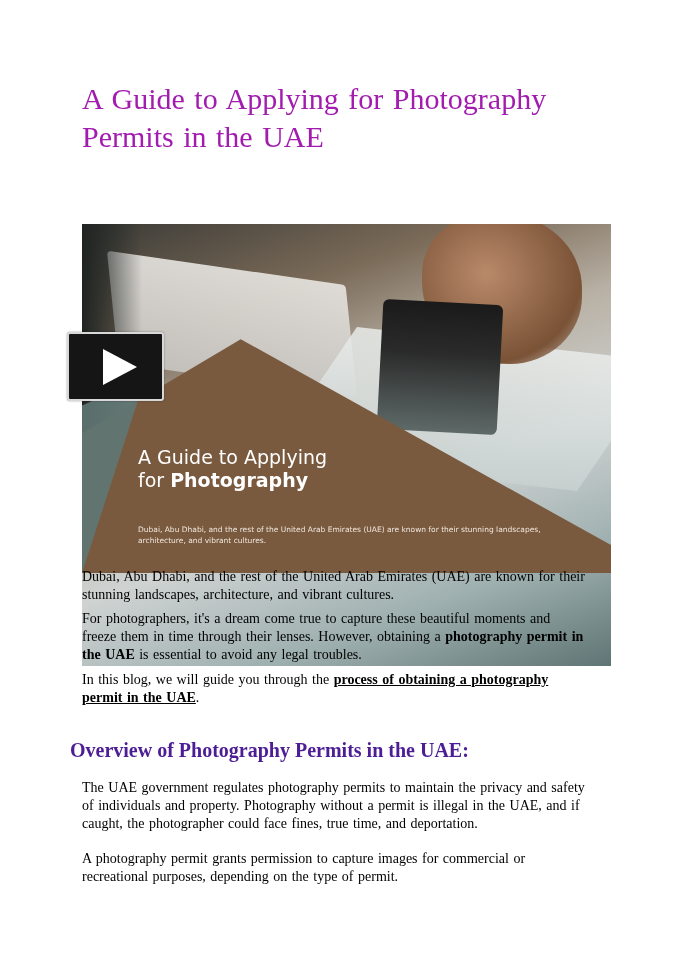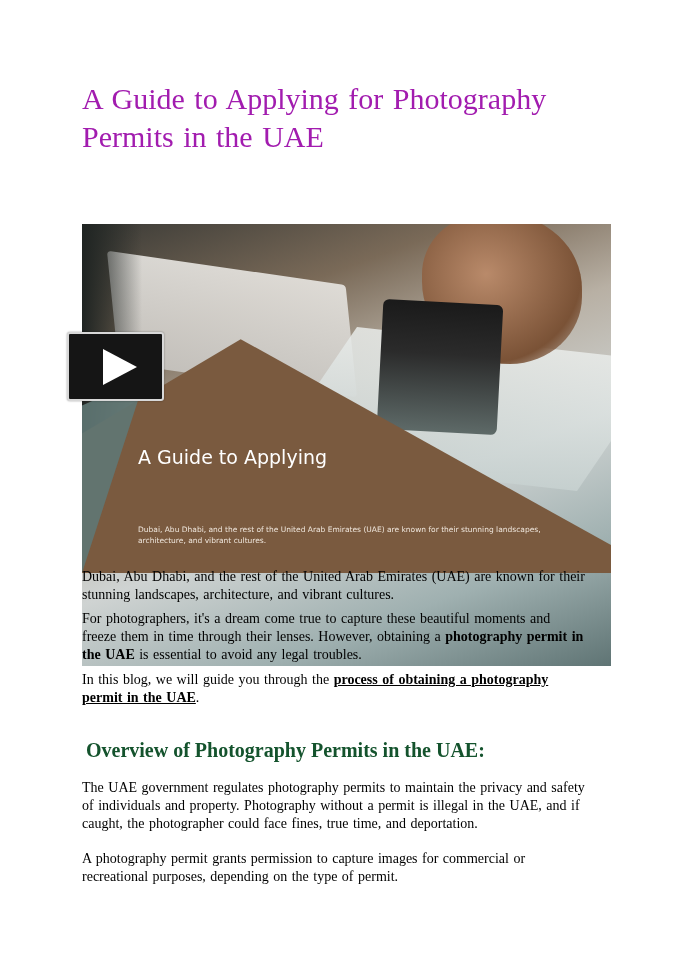--- a/index.html
+++ b/index.html
@@ -69,39 +69,40 @@
       border-left: 34px solid #ffffff;
     }
     .body-text {
       position: absolute; left: 82px; width: 505px;
       font-family: "Liberation Serif", serif; font-size: 14px; line-height: 18px; color: #000;
       margin: 0; word-spacing: 1px;
     }
     .body-text b { font-weight: bold; }
     .body-text a { color: #000; font-weight: bold; text-decoration: underline; }
     .h2 {
-      position: absolute; left: 86px; top: 739px; margin: 0;
-      font-family: "Liberation Serif", serif; font-size: 20px; font-weight: bold; color: #14532d;
+      position: absolute; left: 70px; top: 739px; margin: 0;
+      font-family: "Liberation Serif", serif; font-size: 20px; font-weight: bold; color: #4c1d95;
     }
   </style>
 </head>
 <body>
 
 <h1 class="title">A Guide to Applying for Photography Permits in the UAE</h1>
 
 <div class="hero">
   <div class="laptop"></div>
   <div class="paper"></div>
   <div class="hand"></div>
   <div class="stamp"></div>
   <div class="dark-left"></div>
   <div class="brown-band"></div>
   <div class="teal-corner"></div>
   <div class="overlay-title">
     <div>A Guide to Applying</div>
+    <div><span>for </span><b>Photography</b></div>
   </div>
   <div class="overlay-sub">Dubai, Abu Dhabi, and the rest of the United Arab Emirates (UAE) are known for their stunning landscapes, architecture, and vibrant cultures.</div>
 </div>
 
 <div class="play">
   <div class="tri"></div>
 </div>
 
 <p class="body-text" style="top:568px;">Dubai, Abu Dhabi, and the rest of the United Arab Emirates (UAE) are known for their stunning landscapes, architecture, and vibrant cultures.</p>
 

